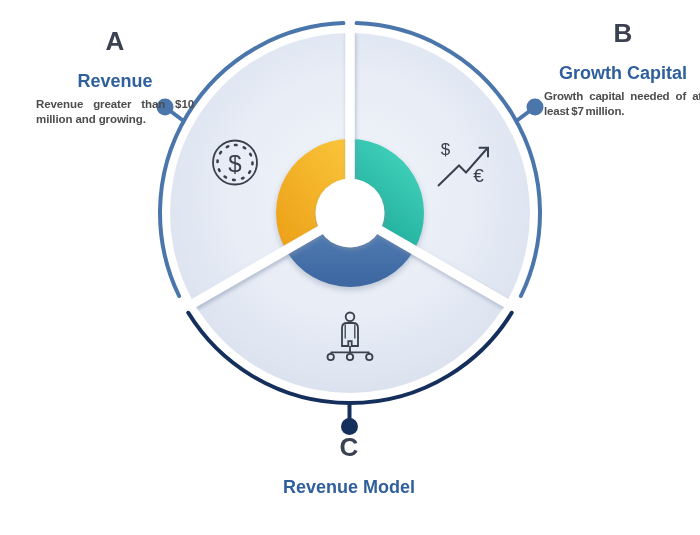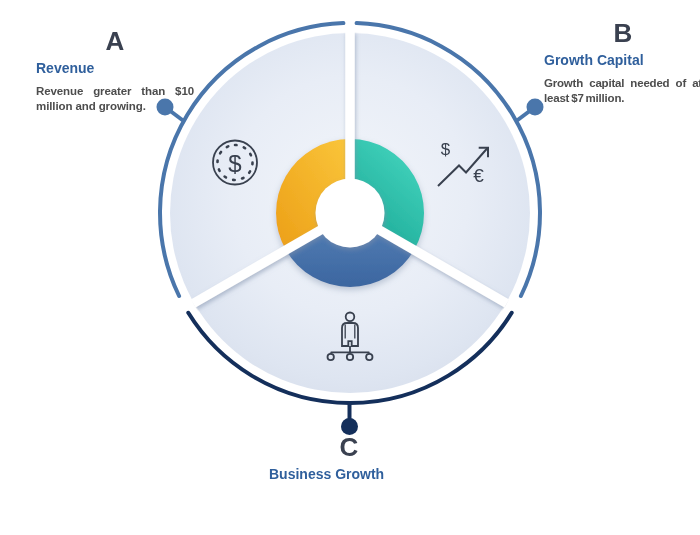--- a/index.html
+++ b/index.html
@@ -1,21 +1,21 @@
 <!DOCTYPE html>
 <html><head>
 <meta charset="utf-8">
 <style>
   html,body{margin:0;padding:0;background:#fff;}
   #stage{position:relative;width:700px;height:535px;background:#fff;overflow:hidden;
          font-family:"Liberation Sans",sans-serif;}
   #diagram-svg{position:absolute;left:0;top:0;}
   .label-block{position:absolute;}
   .letter{font-weight:700;font-size:26px;line-height:30px;color:#3A4150;text-align:center;}
-  .title{font-weight:700;font-size:14px;line-height:22px;color:#2F5F9C;margin-top:1px;}
+  .title{font-weight:700;font-size:18px;line-height:22px;color:#2F5F9C;text-align:center;margin-top:14px;}
   .body-text{font-weight:700;font-size:11.5px;line-height:14.6px;color:#4D4D4D;
              text-align:justify;margin-top:5px;letter-spacing:-0.1px;}
   #label-a{left:36px;top:26px;width:158px;}
   #label-b{left:544px;top:18px;width:158px;}
   #label-b .body-text{letter-spacing:-0.2px;word-spacing:-1px;}
   #label-c{left:269px;top:432px;width:160px;}
 </style>
 </head>
 <body>
 
@@ -114,16 +114,16 @@
   </div>
 
   <div class="label-block" id="label-b">
     <div class="letter">B</div>
     <div class="title">Growth Capital</div>
     <div class="body-text">Growth capital needed of at least $7 million.</div>
   </div>
 
   <div class="label-block" id="label-c">
     <div class="letter">C</div>
-    <div class="title">Business Growth</div>
+    <div class="title">Revenue Model</div>
   </div>
 
 </div>
 
 </body></html>

